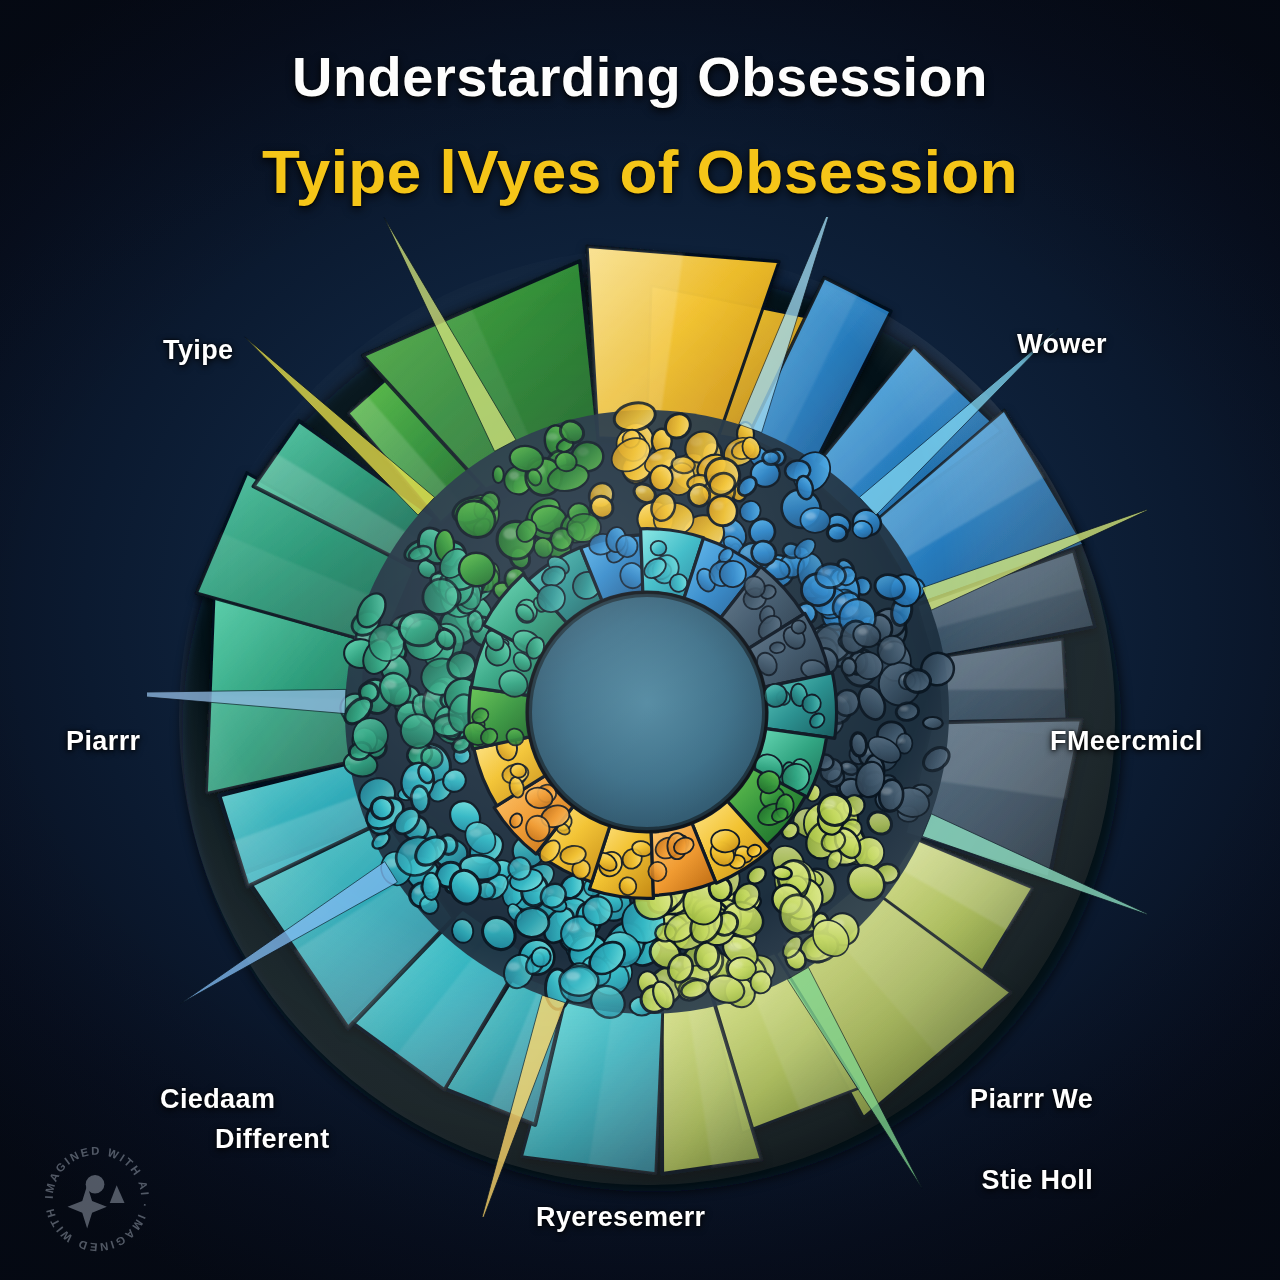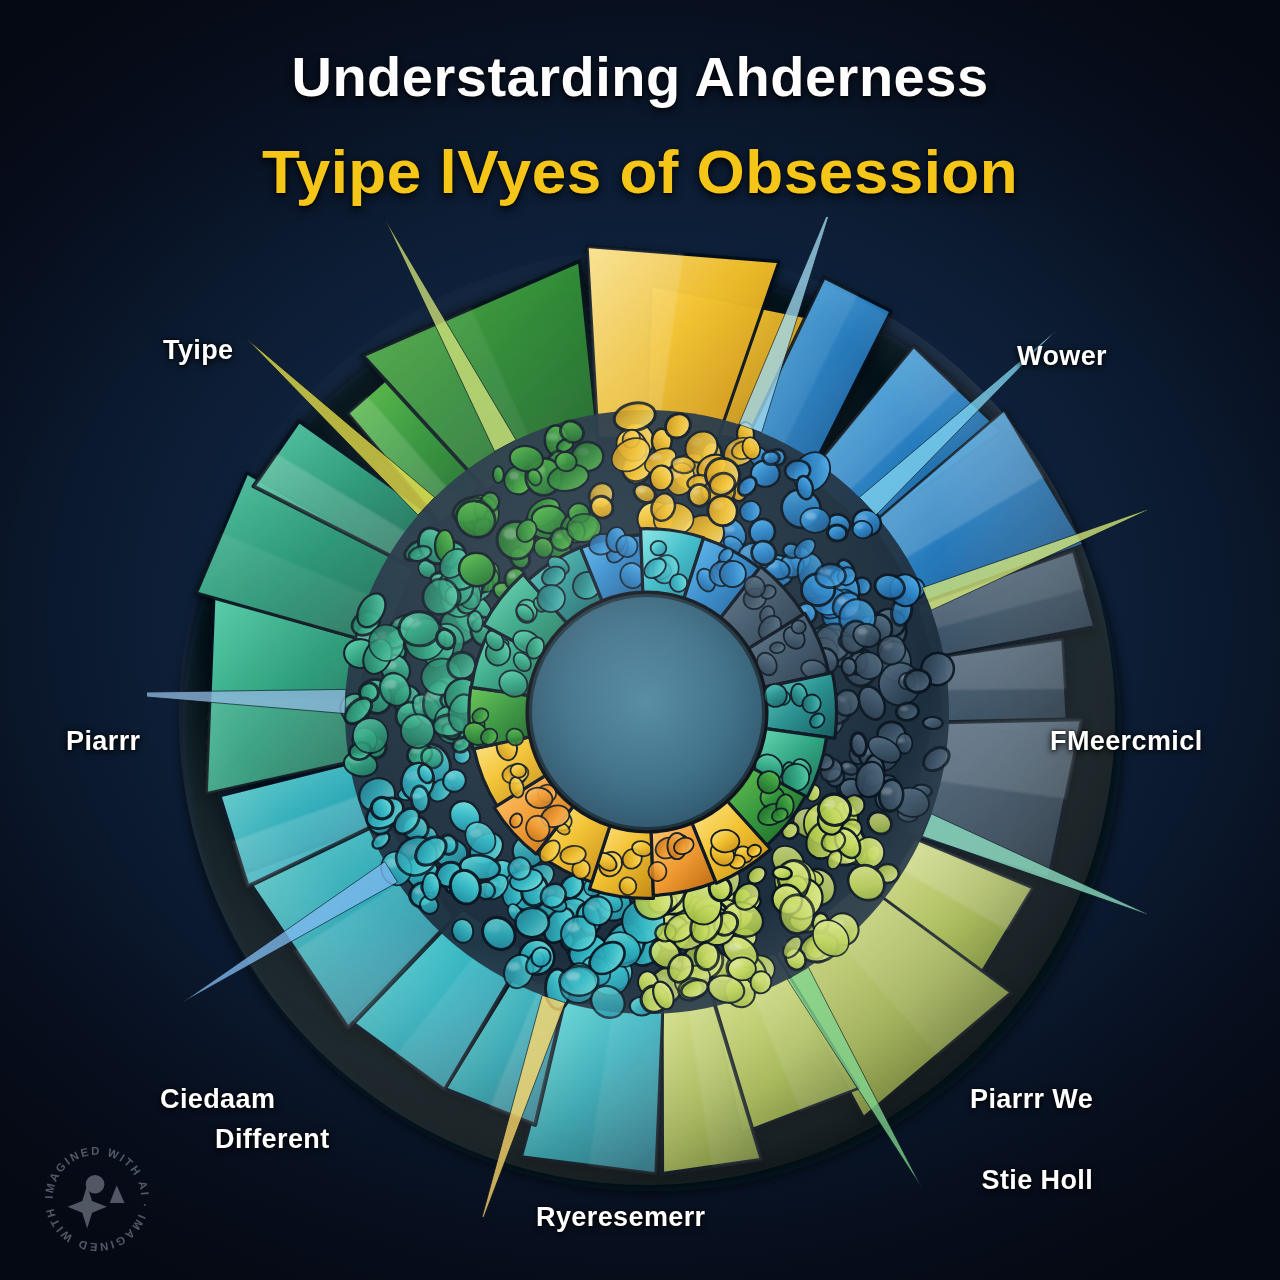--- a/index.html
+++ b/index.html
@@ -49,21 +49,21 @@
   .disc{ position:absolute; inset:0; }
 
   
   .lbl{
     position:absolute; z-index:50; color:#ffffff; font-size:27px; font-weight:bold;
     letter-spacing:.4px; line-height:1.5;
     text-shadow:0 2px 7px rgba(0,0,0,.95), 0 0 3px rgba(0,0,0,.9);
     white-space:pre-line;
   }
   .lbl.l-cdler   { left:163px;  top:330px; }
-  .lbl.l-wower   { left:1017px; top:336px; }
+  .lbl.l-wower   { left:1017px; top:324px; }
   .lbl.l-powecr  { left:66px;   top:721px; }
   .lbl.l-fmeer   { left:1017px; top:721px;margin-left:33px; }
   .lbl.l-ciedaam { left:160px;  top:1038px; }
   .lbl.l-ciedaam .l2{ display:block; padding-left:55px; }
   .lbl.l-piarr   { left:915px;  top:1038px; text-align:right;}
   .lbl.l-piarr .l1{ display:block; padding-left:55px;}
   .lbl.l-ryer    { left:536px;  top:1197px; }
 
   
   .watermark{
@@ -938,21 +938,21 @@
           <path d="M784.3,596.8 L1008.1,700.3 L775.2,619.3 Z" fill="#8ee0c2" opacity=".78" stroke="#0a1420" stroke-width=".8"></path>
           <path d="M661.4,750.3 L775.0,971.3 L640.4,762.4 Z" fill="#7fd48f" opacity=".78" stroke="#0a1420" stroke-width=".8"></path>
           <path d="M418.3,785.7 L330.7,1016.2 L395.2,778.2 Z" fill="#ffd86b" opacity=".78" stroke="#0a1420" stroke-width=".8"></path>
           <path d="M250.5,665.2 L33.6,786.5 L237.7,644.6 Z" fill="#7fb9ef" opacity=".78" stroke="#0a1420" stroke-width=".8"></path>
           <path d="M198.0,496.6 L-51.7,475.7 L198.9,472.4 Z" fill="#8fb8df" opacity=".78" stroke="#0a1420" stroke-width=".8"></path>
         </g>
     </svg>
   </div>
 
   <div class="titlewrap">
-    <div class="t-line1">Understarding Ahderness</div>
+    <div class="t-line1">Understarding Obsession</div>
     <div class="t-line2">Tyipe lVyes of Obsession</div>
   </div>
 
   <div class="lbl l-cdler">Tyipe</div>
   <div class="lbl l-wower">Wower</div>
   <div class="lbl l-powecr">Piarrr</div>
   <div class="lbl l-fmeer">FMeercmicl</div>
 
   <div class="lbl l-ciedaam">
     <span class="l1">Ciedaam</span>

